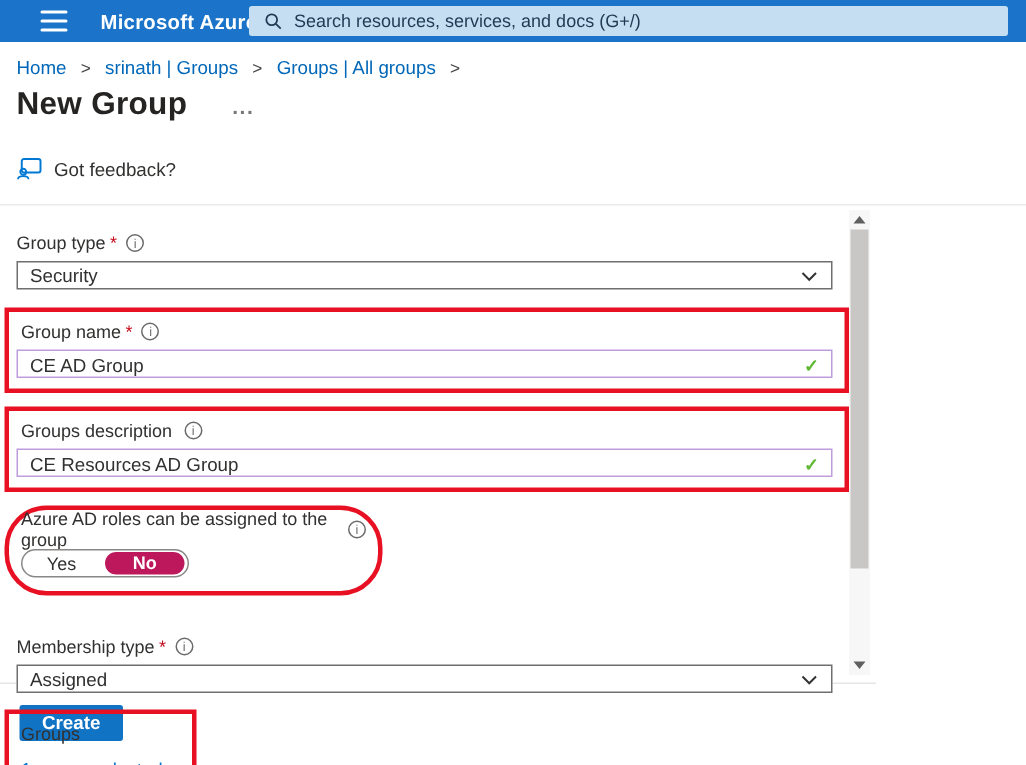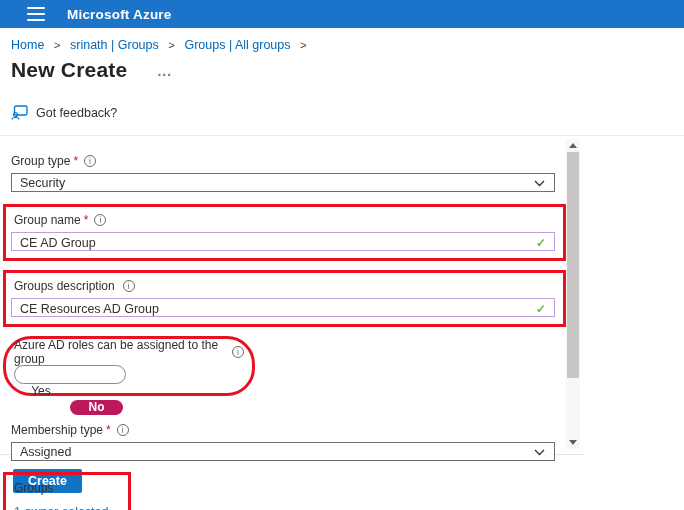--- a/index.html
+++ b/index.html
@@ -62,21 +62,21 @@
   .box-desc { margin-top:9px; width:563px; }
   .box-roles { margin-top:9px; width:252px; padding-bottom:9px;border-radius:28px; }
   .box-owners { margin-top:11px; width:128px; padding-bottom:9px; }
 
   .field-type { }
   .field-membership { margin-top:26px; }
 
   
   .toggle { margin-top:6px; margin-left:3px; width:112px; height:19px; border:1px solid #8a8886;
             border-radius:10px; background:#fff; display:flex; align-items:center; position:relative; }
-  .tg-opt { font-size:12px; color:#323130; cursor:pointer;margin-top:33px; }
+  .tg-opt { font-size:12px; color:#323130; cursor:pointer; }
   .tg-yes { width:52px; text-align:center; }
   .tg-no  { position:absolute; right:2px; top:1px; width:53px; height:15px; background:#be185d;
             border-radius:8px; color:#fff; text-align:center; line-height:15px; font-weight:bold; }
 
   .owners-link { display:block; margin:10px 0 0 3px; font-size:12.5px; color:#0078d4;
                  text-decoration:none; cursor:pointer; }
 
   
   .scrollbar { position:absolute; top:3px; right:4px; width:14px; height:310px;
                background:#f7f7f7; display:flex; flex-direction:column; align-items:center; cursor:default; }
@@ -98,35 +98,42 @@
 <div class="app">
 
   
   <header class="topbar">
     <button class="hamburger">
       <span class="hbar"></span>
         <span class="hbar"></span>
         <span class="hbar"></span>
     </button>
     <div class="brand">Microsoft Azure</div>
+    <div class="searchbox">
+      <svg class="search-icon" viewBox="0 0 14 14">
+        <circle cx="6" cy="6" r="4.2" fill="none" stroke="#1f3b53" stroke-width="1.4"></circle>
+        <line x1="9.2" y1="9.2" x2="13" y2="13" stroke="#1f3b53" stroke-width="1.4"></line>
+      </svg>
+      <span class="search-text">Search resources, services, and docs (G+/)</span>
+    </div>
   </header>
 
   
   <nav class="breadcrumb">
     <a>Home</a>
     <span class="sep">&gt;</span>
     <a>srinath | Groups</a>
     <span class="sep">&gt;</span>
     <a>Groups | All groups</a>
     <span class="sep">&gt;</span>
   </nav>
 
   
   <div class="title-row">
-    <h1 class="page-title">New Create</h1>
+    <h1 class="page-title">New Group</h1>
     <span class="more-options">...</span>
   </div>
 
   
   <div class="toolbar">
     <a class="feedback">
       <svg width="17" height="15" viewBox="0 0 17 15">
         <rect x="3.5" y="1" width="12.5" height="9" rx="1.5" fill="none" stroke="#0078d4" stroke-width="1.3"></rect>
         <circle cx="4.5" cy="9.5" r="2" fill="none" stroke="#0078d4" stroke-width="1.2"></circle>
         <path d="M1 14.5 C1 11.8 8 11.8 8 14.5" fill="none" stroke="#0078d4" stroke-width="1.2"></path>

